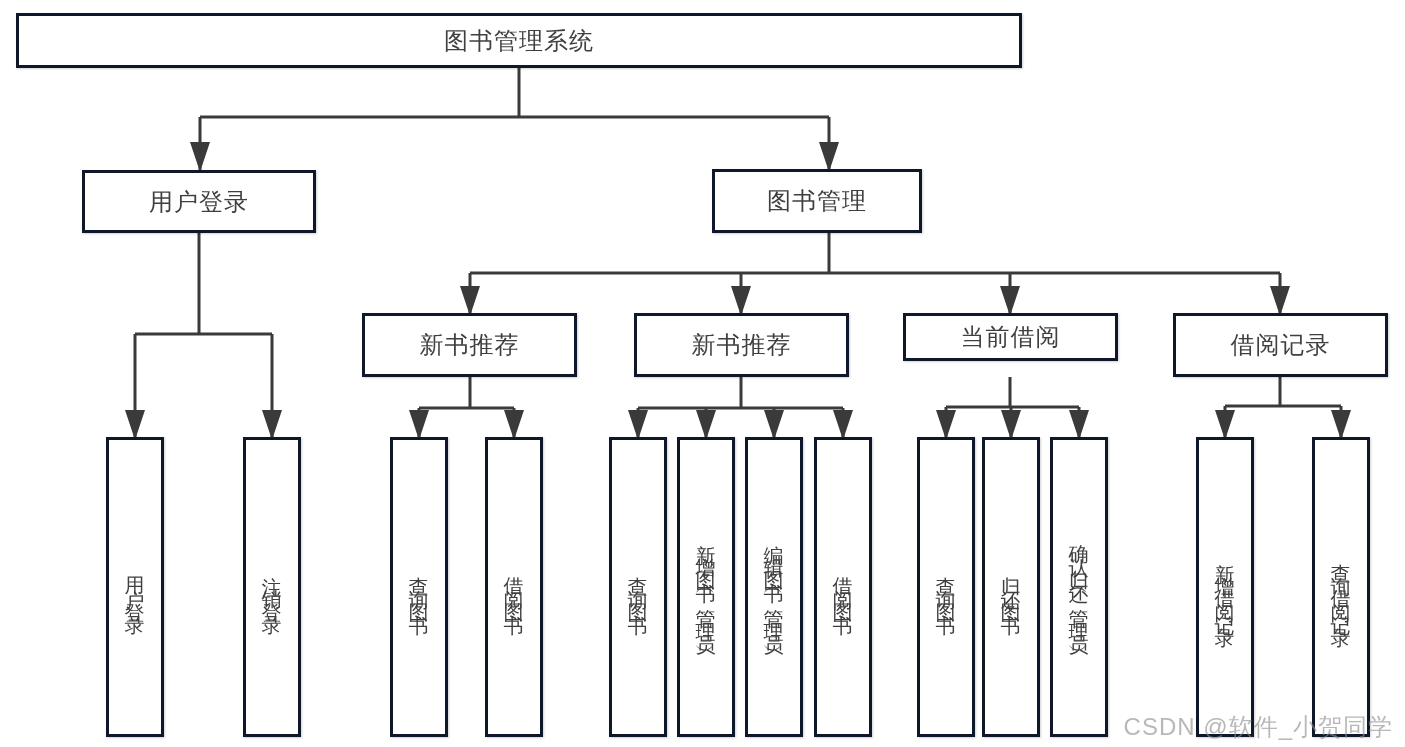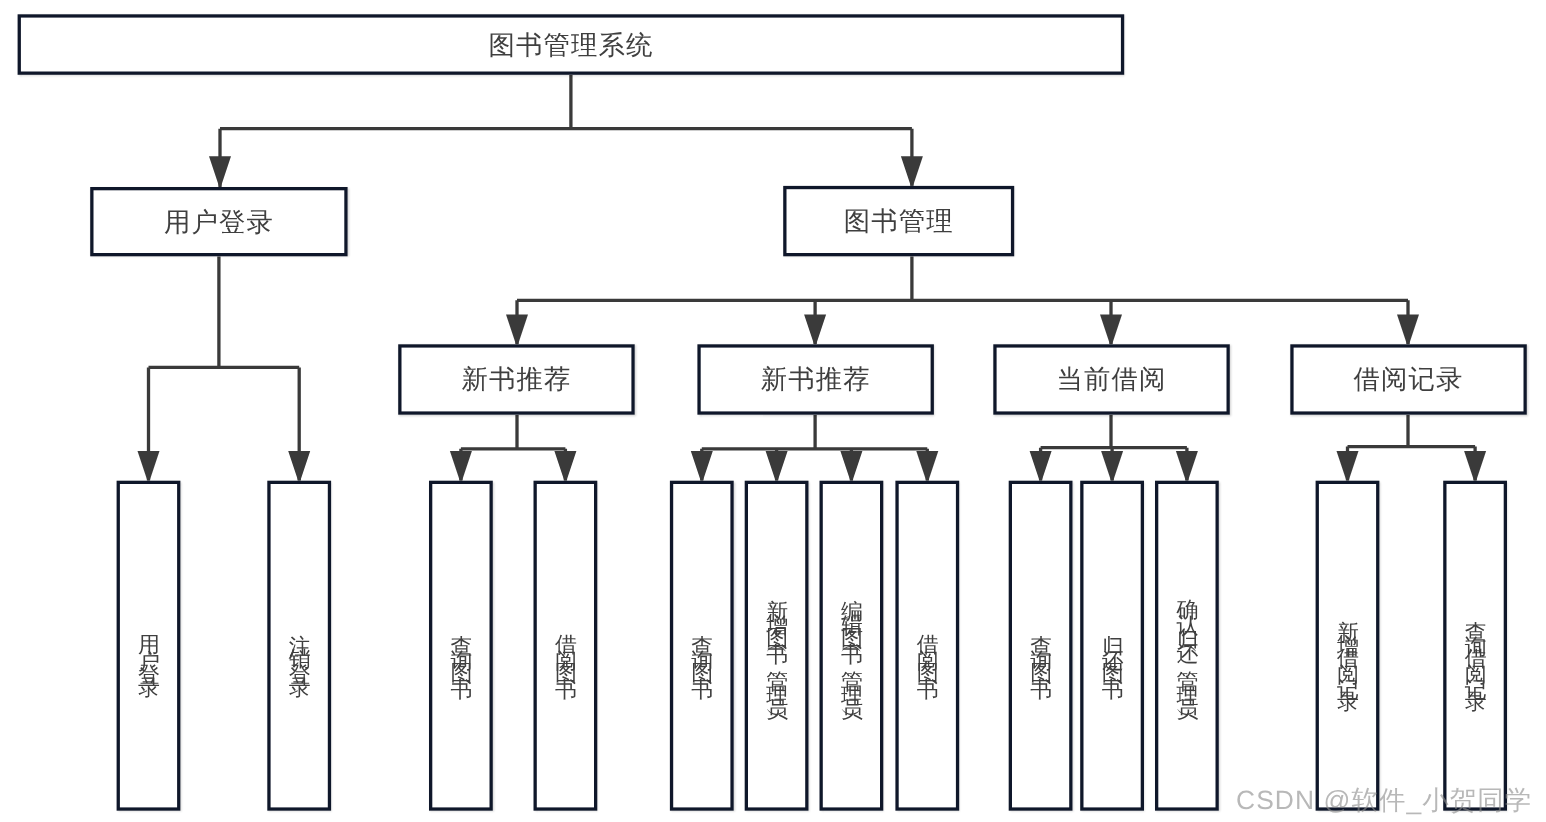--- a/index.html
+++ b/index.html
@@ -106,21 +106,21 @@
   <div class="node h-node" style="left:712px; top:169px; width:210px; height:64px;">
     <span class="label">图书管理</span>
   </div>
 
   <div class="node h-node" style="left:362px; top:313px; width:215px; height:64px;">
     <span class="label">新书推荐</span>
   </div>
   <div class="node h-node" style="left:634px; top:313px; width:215px; height:64px;">
     <span class="label">新书推荐</span>
   </div>
-  <div class="node h-node" style="left:903px; top:313px; width:215px; height:64px;">
+  <div class="node h-node" style="left:903px; top:313px; width:215px; height:48px;">
     <span class="label">当前借阅</span>
   </div>
   <div class="node h-node" style="left:1173px; top:313px; width:215px; height:64px;font-family:Liberation Mono, monospace;">
     <span class="label">借阅记录</span>
   </div>
 
   <div class="node v-node" style="left:106px; top:437px; width:58px; height:300px;">
     <span class="label">用户登录</span>
   </div>
   <div class="node v-node" style="left:243px; top:437px; width:58px; height:300px;">

